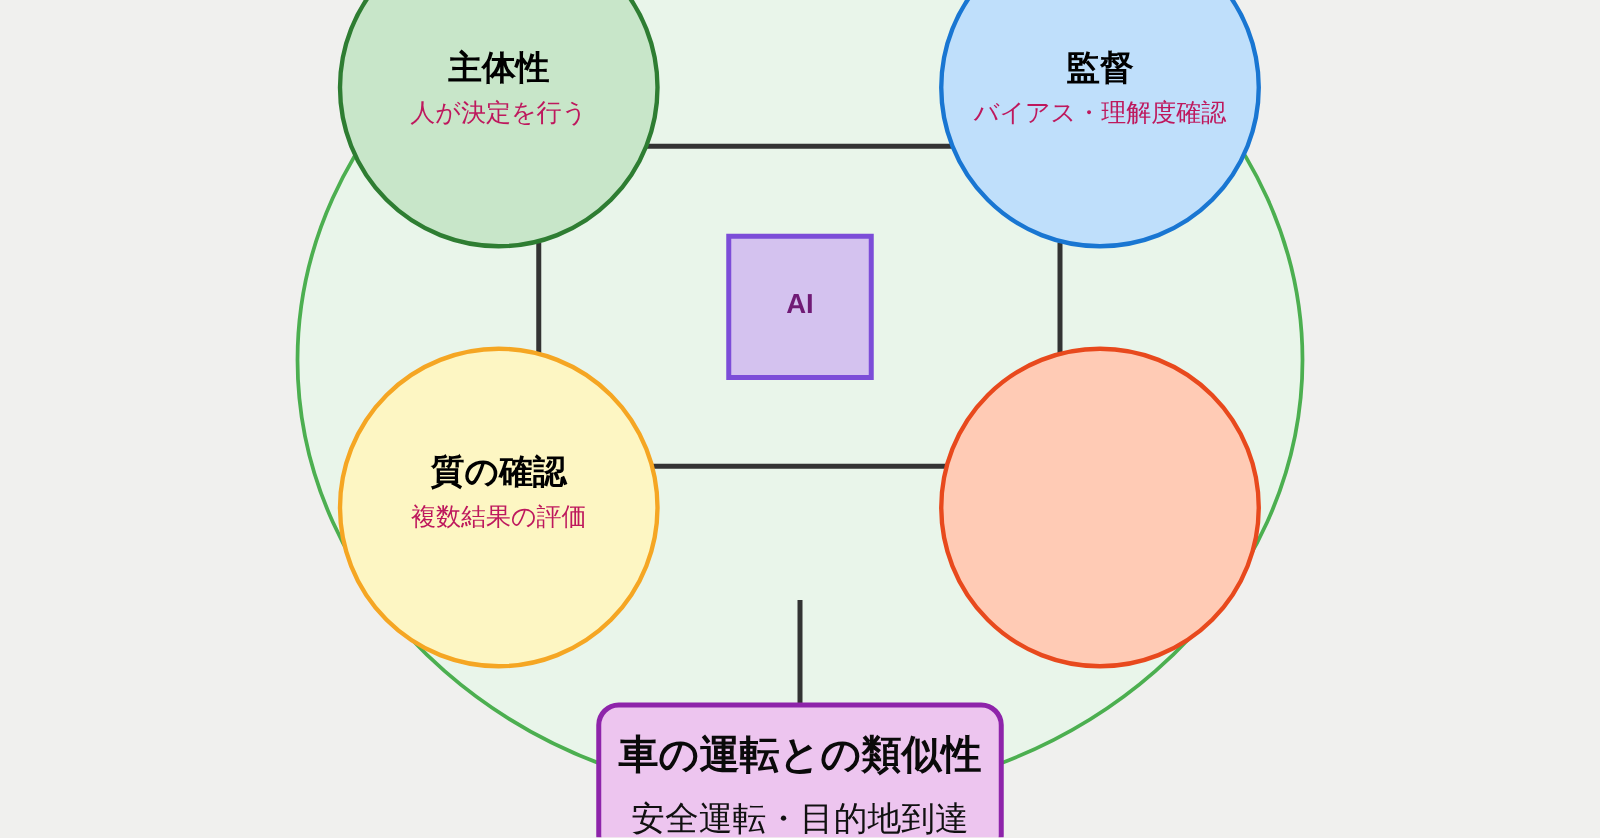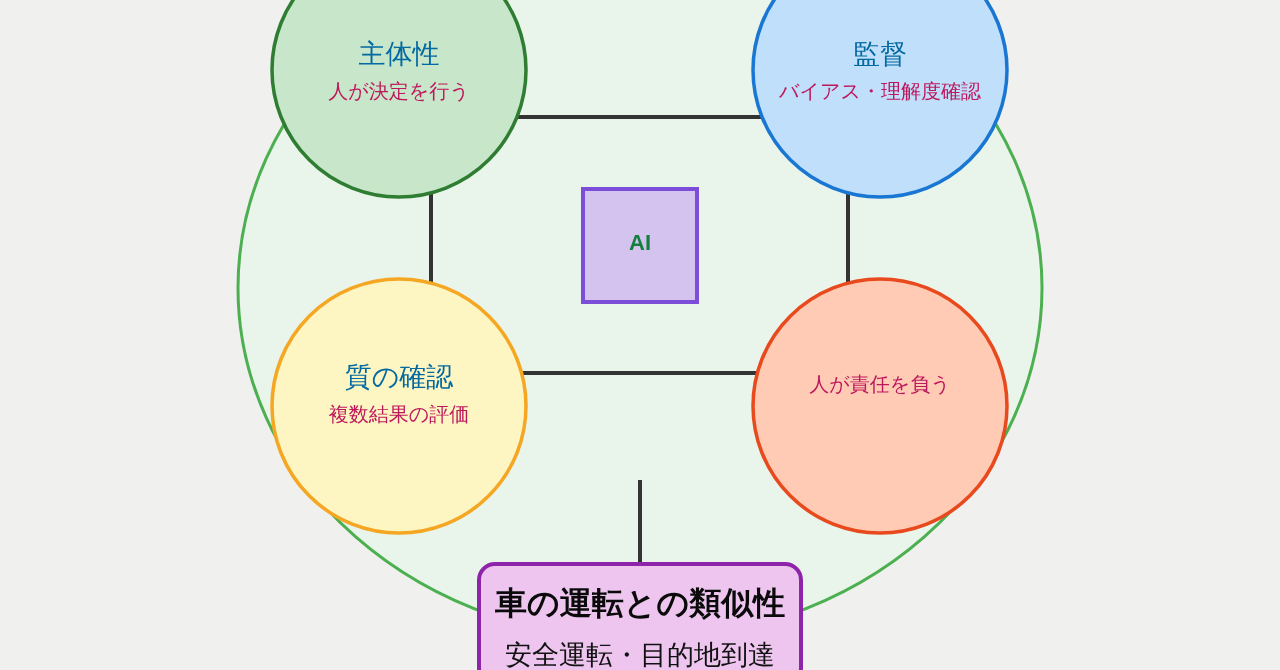--- a/index.html
+++ b/index.html
@@ -26,37 +26,37 @@
     display: block;
   }
   .node-label {
     position: absolute;
     text-align: center;
     pointer-events: none;
     color: #111111;
   }
   .node-title {
     font-size: 27px;
-    font-weight: normal;
+    font-weight: bold;
     line-height: 1.1;
     white-space: nowrap;
-    color: #0369a1;
+    color: #000000;
   }
   .node-sub {
     font-size: 20px;
     font-weight: normal;
     line-height: 1.15;
     white-space: nowrap;
     margin-top: 10px;
     color: #be185d;
   }
   .ai-label {
     font-size: 22px;
     font-weight: bold;
-    color: #15803d;
+    color: #701a75;
     white-space: nowrap;
   }
   .bottom-title {
     font-size: 32px;
     font-weight: bold;
     white-space: nowrap;
     color: #0a0a0a;
   }
   .bottom-sub {
     font-size: 27px;
@@ -112,21 +112,20 @@
     <div class="node-title">監督</div>
     <div class="node-sub">バイアス・理解度確認</div>
   </div>
 
   <div class="node-label" style="left:249px; top:363px; width:300px;">
     <div class="node-title">質の確認</div>
     <div class="node-sub">複数結果の評価</div>
   </div>
 
   <div class="node-label" style="left:730px; top:363px; width:300px;">
-    <div class="node-sub">人が責任を負う</div>
   </div>
 
   <div class="node-label" style="left:583px; top:230px; width:114px;">
     <div class="ai-label">AI</div>
   </div>
 
   <div class="node-label" style="left:479px; top:582px; width:322px;">
     <div class="bottom-title">車の運転との類似性</div>
     <div class="bottom-sub">安全運転・目的地到達</div>
   </div>

